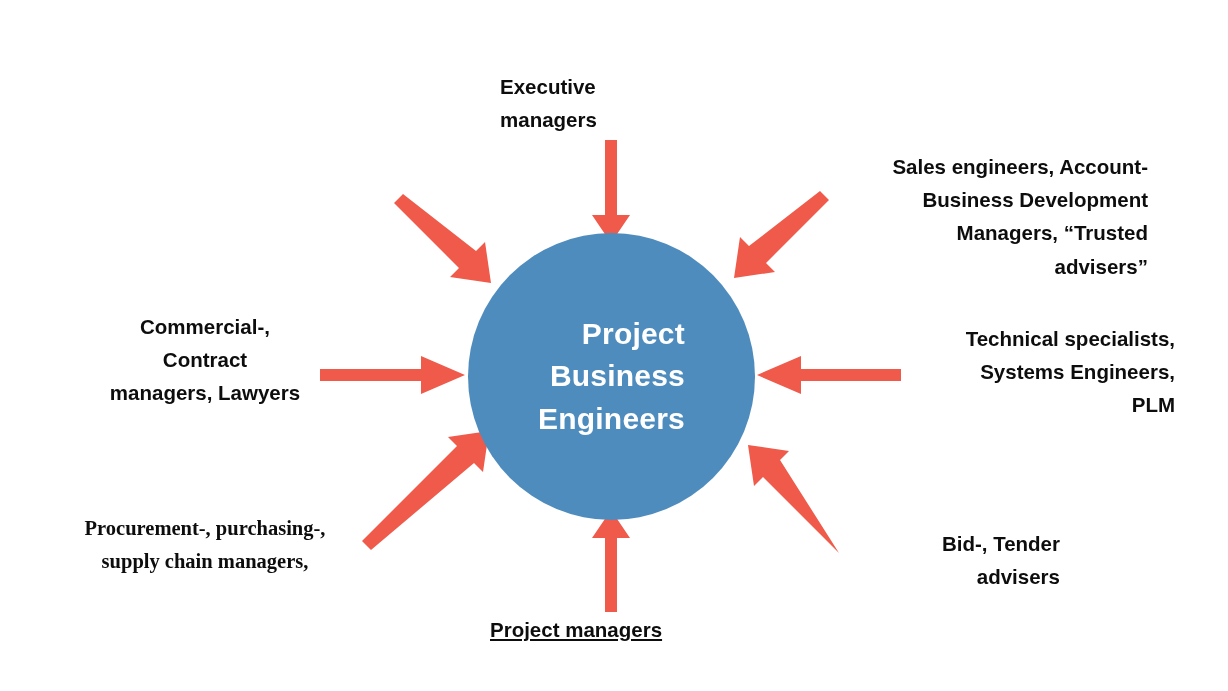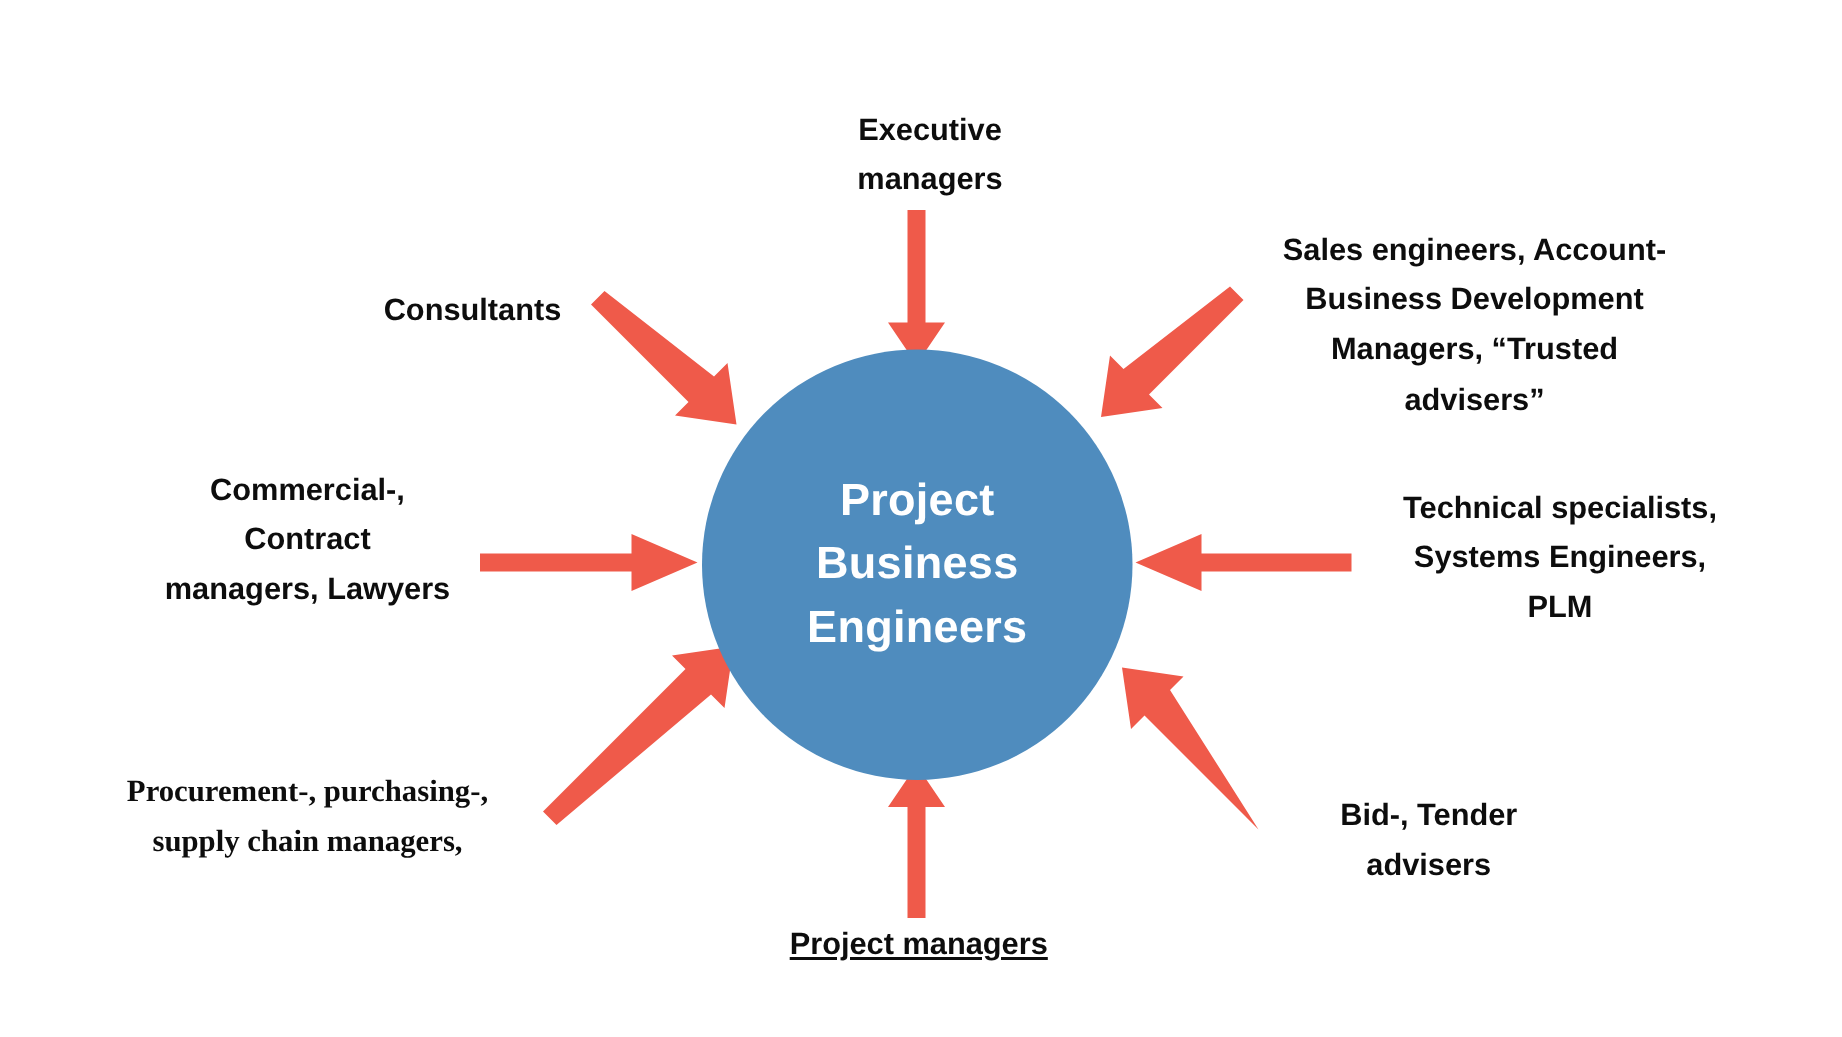--- a/index.html
+++ b/index.html
@@ -29,40 +29,40 @@
     position: absolute;
     left: 468px;
     top: 233px;
     width: 287px;
     height: 287px;
     border-radius: 50%;
     background: #4f8cbe;
     display: flex;
     align-items: center;
     justify-content: center;
-    text-align: center;
+    text-align: right;
   }
   #center-label {
     color: #ffffff;
     font-size: 30px;
     font-weight: bold;
     line-height: 1.42;
     letter-spacing: 0.2px;
     white-space: pre-line;
   }
   .node-label {
     position: absolute;
     color: #0d0d0d;
     font-size: 20.5px;
     font-weight: bold;
     line-height: 1.62;
-    text-align: center;
+    text-align: left;
     white-space: pre-line;
   }
-  .label-right { text-align: center; }
+  .label-right { text-align: right; }
   .label-left  { text-align: center; }
 </style>
 </head>
 <body>
 
 <div id="diagram-canvas">
 
   <svg id="arrow-layer" viewBox="0 0 1228 691" width="1228" height="691">
     <g fill="#ef5a4a">
 
@@ -107,15 +107,14 @@
 
   <div class="node-label" style="left:490px; top:613px; width:245px;text-decoration:underline;">Project managers</div>
 
   <div class="node-label label-left" style="left:35px; top:512px; width:340px;font-family:Liberation Serif, serif;">Procurement-, purchasing-,
 supply chain managers,</div>
 
   <div class="node-label label-left" style="left:80px; top:310px; width:250px;">Commercial-,
 Contract
 managers, Lawyers</div>
 
-  <div class="node-label label-left" style="left:220px; top:190px; width:190px;">Consultants</div>
 
 </div>
 
 </body></html>

